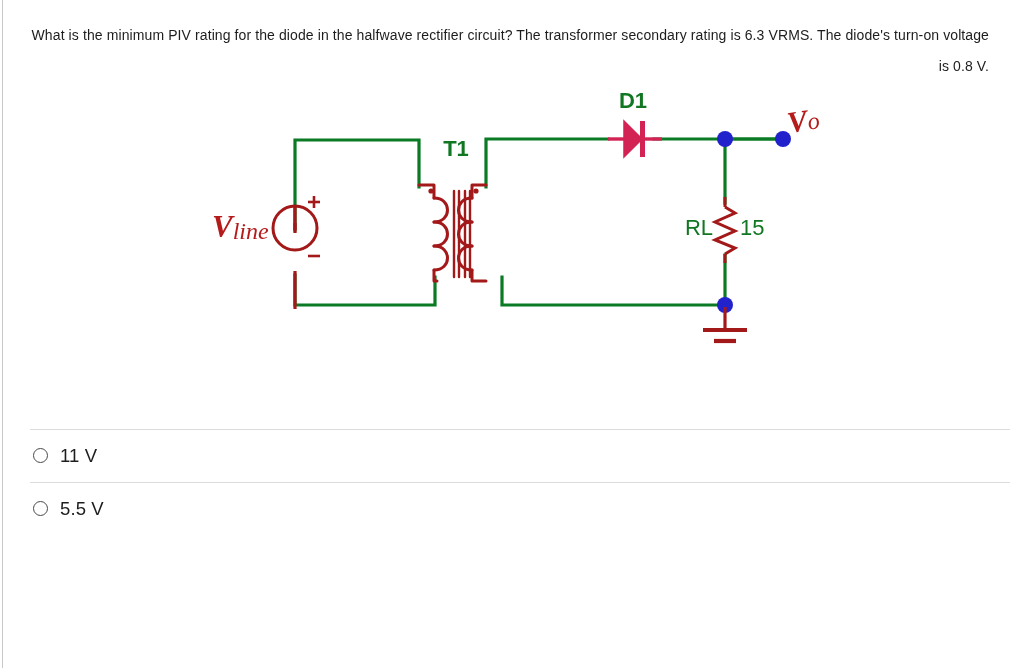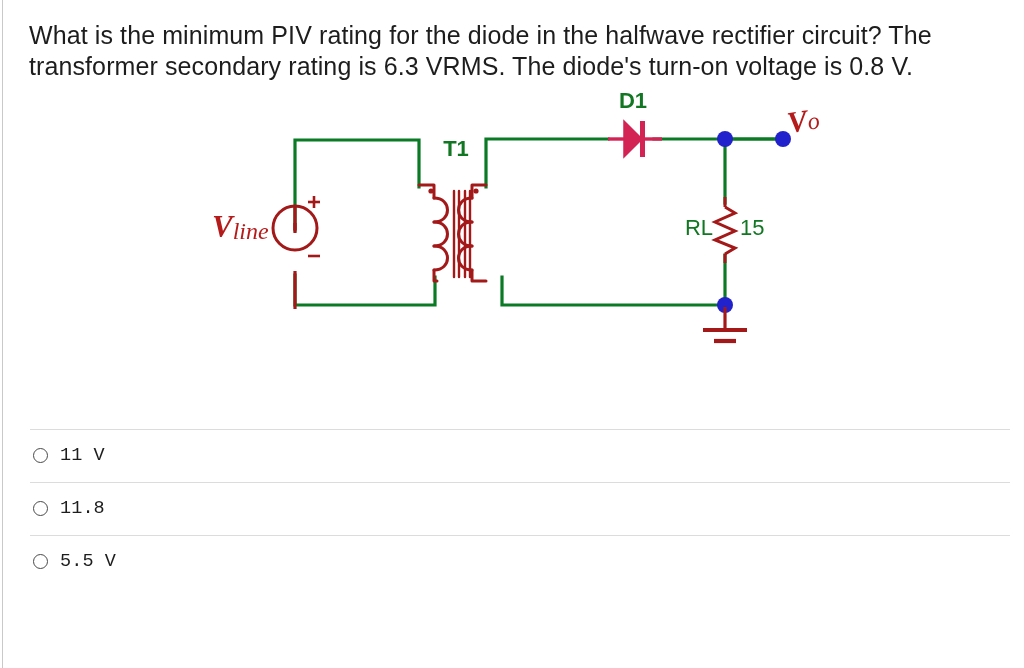--- a/index.html
+++ b/index.html
@@ -26,24 +26,25 @@
     height: 668px;
     background: #c9c9c9;
   }
 
   
   #question-prompt {
     position: absolute;
     left: 29px;
     top: 20px;
     width: 960px;
-    font-size: 25px;
+    font-size: 14px;
     line-height: 31px;
     color: #1d1d1d;
     letter-spacing: 0.1px;
+    text-align: right;
   }
 
   
   #circuit-figure {
     position: absolute;
     left: 190px;
     top: 85px;
     width: 660px;
     height: 290px;
   }
@@ -55,21 +56,20 @@
     left: 0;
     top: 429px;
     width: 1024px;
   }
   .option-row {
     position: relative;
     height: 53px;
     display: flex;
     align-items: center;
     padding-left: 33px;
-    font-family: Liberation Mono, monospace;
   }
   .option-sep {
     position: absolute;
     left: 30px;
     top: 0;
     width: 980px;
     height: 1px;
     background: #dcdcdc;
   }
   .radio-circle {
@@ -203,25 +203,20 @@
 </div>
 
 <div id="answer-options">
 
   <div class="option-row">
     <div class="option-sep"></div>
     <div class="radio-circle"></div>
     <span class="option-label">11 V</span>
   </div>
 
-  <div class="option-row">
-    <div class="option-sep"></div>
-    <div class="radio-circle"></div>
-    <span class="option-label">11.8</span>
-  </div>
 
   <div class="option-row">
     <div class="option-sep"></div>
     <div class="radio-circle"></div>
     <span class="option-label">5.5 V</span>
   </div>
 
 
 </div>
 

